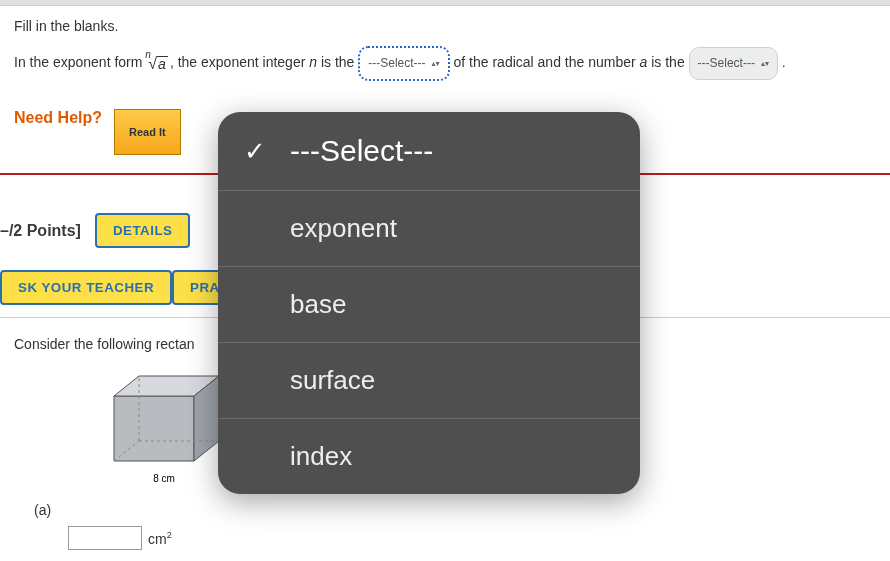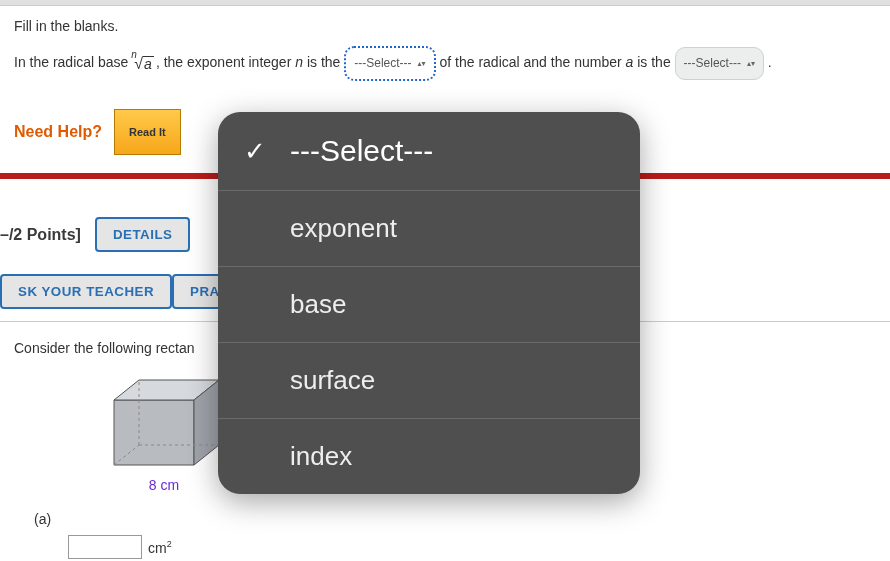--- a/index.html
+++ b/index.html
@@ -13,21 +13,21 @@
     overflow: hidden;
     position: relative;
   }
   .top-bar {
     height: 6px;
     background: #e0e0e0;
     border-bottom: 1px solid #ccc;
   }
   .main-panel {
     padding: 12px 14px 18px 14px;
-    border-bottom: 6px solid #b91c1c;
+    border-bottom: 2px solid #b91c1c;
   }
   .instr { margin-bottom: 12px; }
   .sentence { line-height: 2.2; }
   .radical-wrap {
     display: inline-block;
     position: relative;
     vertical-align: middle;
     font-style: italic;
     margin: 0 2px;
   }
@@ -52,21 +52,21 @@
     border: 2px dotted #2266cc;
   }
   .sel .caret {
     margin-left: 6px;
     display: inline-flex; flex-direction: column; line-height: 0;
     font-size: 8px; color: #666;
   }
   .need-help-row {
     margin-top: 28px;
     display: flex;
-    align-items: center;
+    align-items: flex-start;
     gap: 12px;
   }
   .need-help {
     color: #e05a00;
     font-weight: bold;
     font-size: 16px;
   }
   .read-it {
     background: linear-gradient(#ffc94a,#f6a71a);
     border: 1px solid #b57b00;
@@ -84,34 +84,34 @@
     padding-left: 0;
   }
   .points {
     font-weight: bold;
     color: #3a3a3a;
     font-size: 16px;
   }
   .pill-btn {
     border: 2px solid #2b6fb3;
     color: #2b6fb3;
-    background: #e5e5e5;
+    background: #fde047;
     font-weight: bold;
     padding: 8px 16px;
     border-radius: 4px;
     cursor: pointer;
     letter-spacing: 0.5px;
   }
   .q2-buttons {
     display: flex;
     margin-top: 22px;
   }
   .q2-body { padding: 18px 30px 0 14px; border-top: 1px solid #ccc; margin-top: 12px;}
   .prism-wrap { margin: 14px 0 12px 90px; }
-  .dim-label { color: #6d28d9; font-size: 14px; text-align:center; margin-top:4px; width:120px;}
+  .dim-label { color: #000000; font-size: 10px; text-align:center; margin-top:4px; width:120px;}
   .part-a { margin-top: 18px; padding-left: 20px; display:flex; gap:10px;}
   .answer-row { margin: 8px 0 0 54px; display:flex; align-items:center; gap:6px;}
   .answer-input {
     width: 74px; height: 24px; border: 1px solid #999; background:#fff;
   }
   .unit sup { font-size: 9px; }
 
   
   .dropdown {
     position: absolute;
@@ -145,21 +145,21 @@
   .dropdown .opt.selected { color: #fff; font-size: 30px;}
 </style>
 </head>
 <body>
 
 <div class="top-bar"></div>
 
 <div class="main-panel">
   <div class="instr">Fill in the blanks.</div>
   <div class="sentence">
-    <span>In the radical base </span>
+    <span>In the exponent form </span>
     <span class="radical-wrap">
       <span class="nth">n</span>
       <span class="surd">√</span><span class="under">a</span>
     </span><span>, the exponent integer </span><span class="ital">n</span><span> is the </span>
     <span class="sel active">
       <span>---Select---</span>
       <span class="caret">▴▾</span>
     </span>
     <span> of the radical and the number </span><span class="ital">a</span><span> is the </span>
     <span class="sel">

